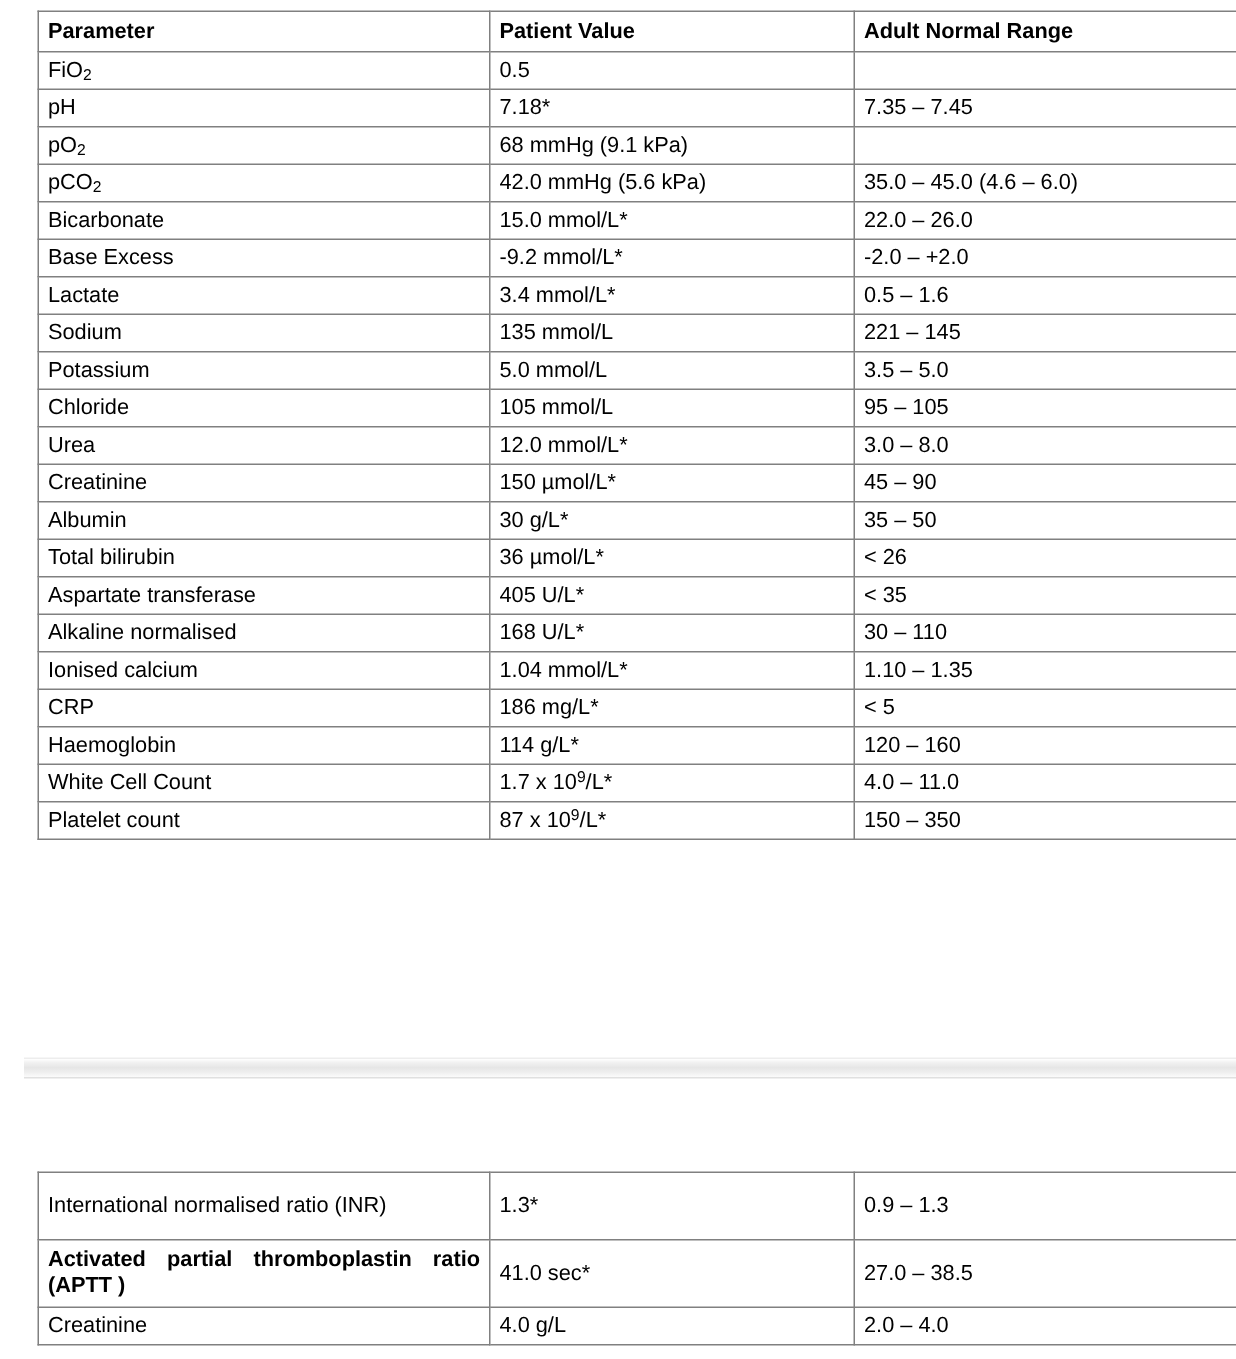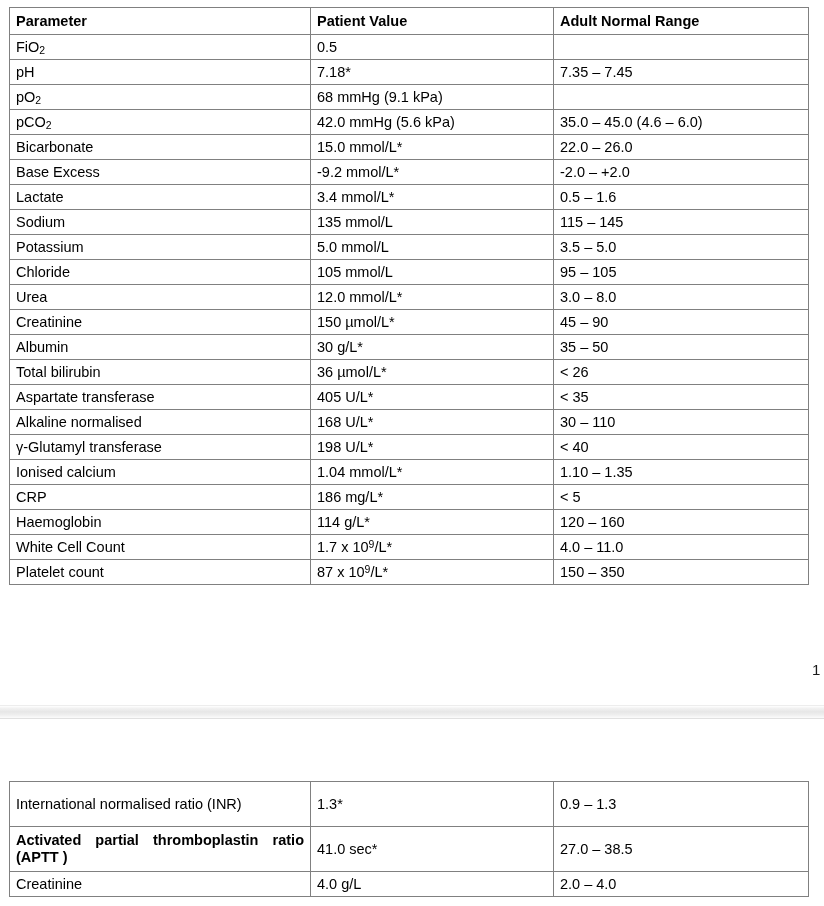--- a/index.html
+++ b/index.html
@@ -10,21 +10,21 @@
   body {
     width: 824px;
     height: 906px;
     position: relative;
     font-family: "Liberation Sans", sans-serif;
     color: #000000;
     overflow: hidden;
   }
   .page {
     position: absolute;
-    left: 0;
+    left: 16px;
     top: 0;
     width: 808px;
     height: 906px;
   }
   table.labtable {
     border-collapse: collapse;
     table-layout: fixed;
     font-size: 14.5px;
     line-height: 1.15;
     color: #000;
@@ -157,21 +157,21 @@
           <td>-2.0 – +2.0</td>
         </tr>
         <tr>
           <td>Lactate</td>
           <td>3.4 mmol/L*</td>
           <td>0.5 – 1.6</td>
         </tr>
         <tr>
           <td>Sodium</td>
           <td>135 mmol/L</td>
-          <td>115 – 145</td>
+          <td>221 – 145</td>
         </tr>
         <tr>
           <td>Potassium</td>
           <td>5.0 mmol/L</td>
           <td>3.5 – 5.0</td>
         </tr>
         <tr>
           <td>Chloride</td>
           <td>105 mmol/L</td>
           <td>95 – 105</td>
@@ -198,25 +198,20 @@
         </tr>
         <tr>
           <td>Aspartate transferase</td>
           <td>405 U/L*</td>
           <td>&lt; 35</td>
         </tr>
         <tr>
           <td>Alkaline normalised</td>
           <td>168 U/L*</td>
           <td>30 – 110</td>
-        </tr>
-        <tr>
-          <td>γ-Glutamyl transferase</td>
-          <td>198 U/L*</td>
-          <td>&lt; 40</td>
         </tr>
         <tr>
           <td>Ionised calcium</td>
           <td>1.04 mmol/L*</td>
           <td>1.10 – 1.35</td>
         </tr>
         <tr>
           <td>CRP</td>
           <td>186 mg/L*</td>
           <td>&lt; 5</td>

